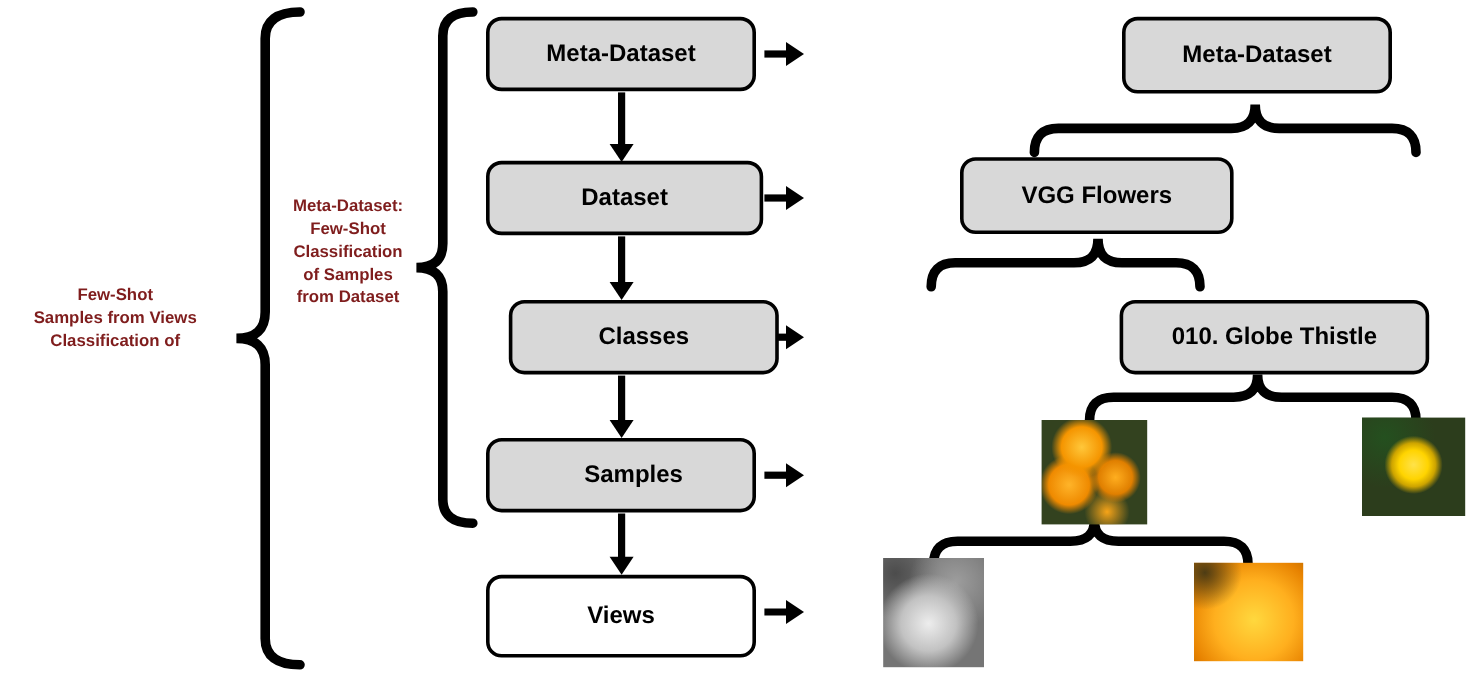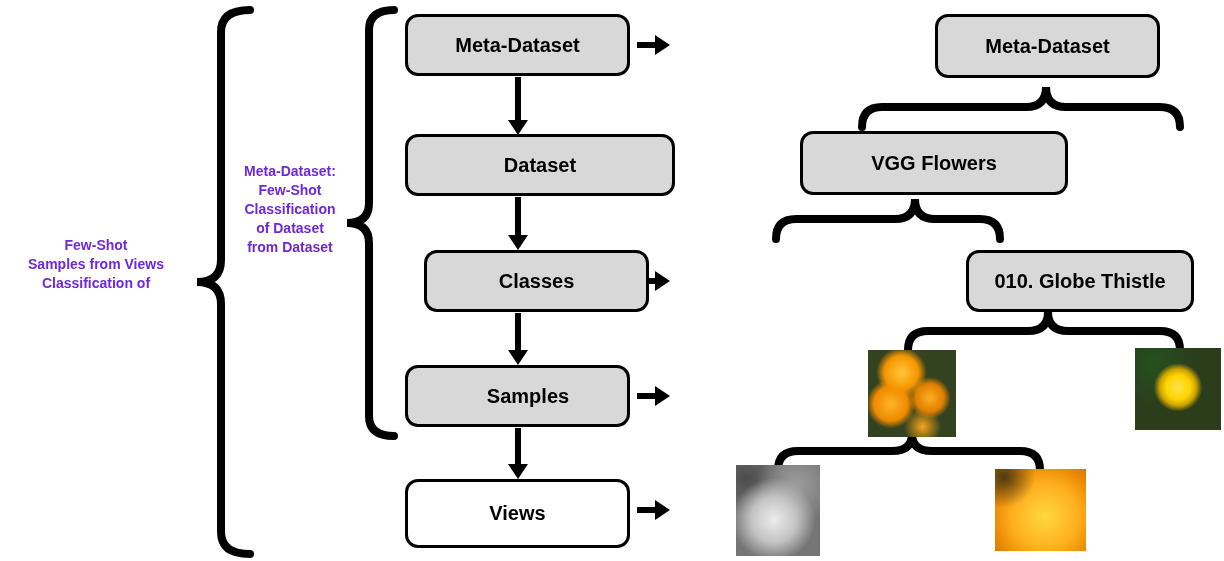--- a/index.html
+++ b/index.html
@@ -27,36 +27,36 @@
     justify-content: center;
     font-weight: bold;
     font-size: 20px;
     color: #000;
     text-align: left;
   }
   .node.white { background: #ffffff; }
 
   
   #flow-box-0 { left: 405px; top: 14px;  width: 225px; height: 62px; }
-  #flow-box-1 { left: 405px; top: 134px; width: 270px; height: 62px; }
+  #flow-box-1 { left: 405px; top: 134px; width: 231px; height: 62px; }
   #flow-box-2 { left: 424px; top: 250px; width: 225px; height: 62px; }
   #flow-box-3 { left: 405px; top: 365px; width: 225px; height: 62px; padding-left: 21px; }
   #flow-box-4 { left: 405px; top: 479px; width: 225px; height: 69px; }
 
   
   #ex-box-0 { left: 935px; top: 14px;  width: 225px; height: 64px; }
-  #ex-box-1 { left: 800px; top: 131px; width: 268px; height: 64px; }
-  #ex-box-2 { left: 966px; top: 250px; width: 228px; height: 62px; }
+  #ex-box-1 { left: 800px; top: 131px; width: 228px; height: 64px; }
+  #ex-box-2 { left: 933px; top: 250px; width: 258px; height: 62px; }
 
   .annotation {
     position: absolute;
     font-weight: bold;
     font-size: 14px;
     line-height: 1.35;
-    color: #6d28d9;
+    color: #7f1d1d;
     text-align: center;
   }
   .annotation span { display: block; }
   #outer-label { left: 0px;   top: 236px; width: 192px; }
   #inner-label { left: 228px; top: 162px; width: 124px; }
 
   .photo { position: absolute; }
   #img-sample-a {
     left: 868px; top: 350px; width: 88px; height: 87px;
     background:
@@ -144,21 +144,21 @@
 
   <div class="annotation" id="outer-label">
     <span>Few-Shot</span>
     <span>Samples from Views</span>
     <span>Classification of</span>
   </div>
   <div class="annotation" id="inner-label">
     <span>Meta-Dataset:</span>
     <span>Few-Shot</span>
     <span>Classification</span>
-    <span>of Dataset</span>
+    <span>of Samples</span>
     <span>from Dataset</span>
   </div>
 
   <div class="node" id="flow-box-0">Meta-Dataset</div>
   <div class="node" id="flow-box-1">Dataset</div>
   <div class="node" id="flow-box-2">Classes</div>
   <div class="node" id="flow-box-3">Samples</div>
   <div class="node white" id="flow-box-4">Views</div>
 
   <div class="node" id="ex-box-0">Meta-Dataset</div>

